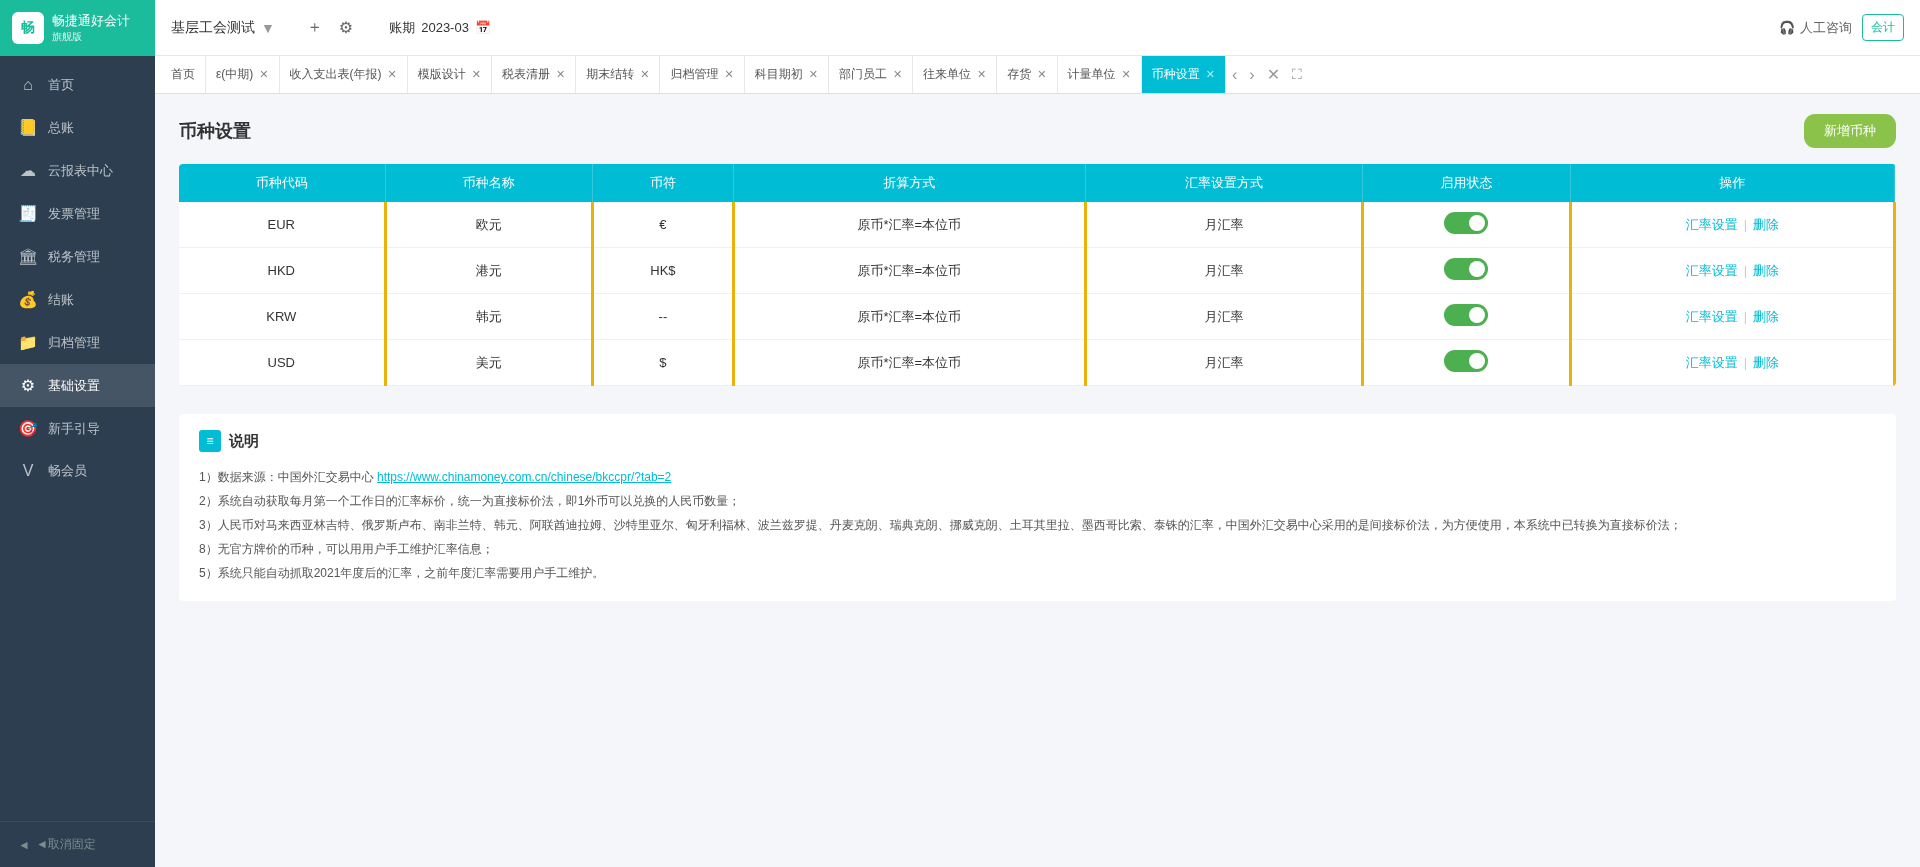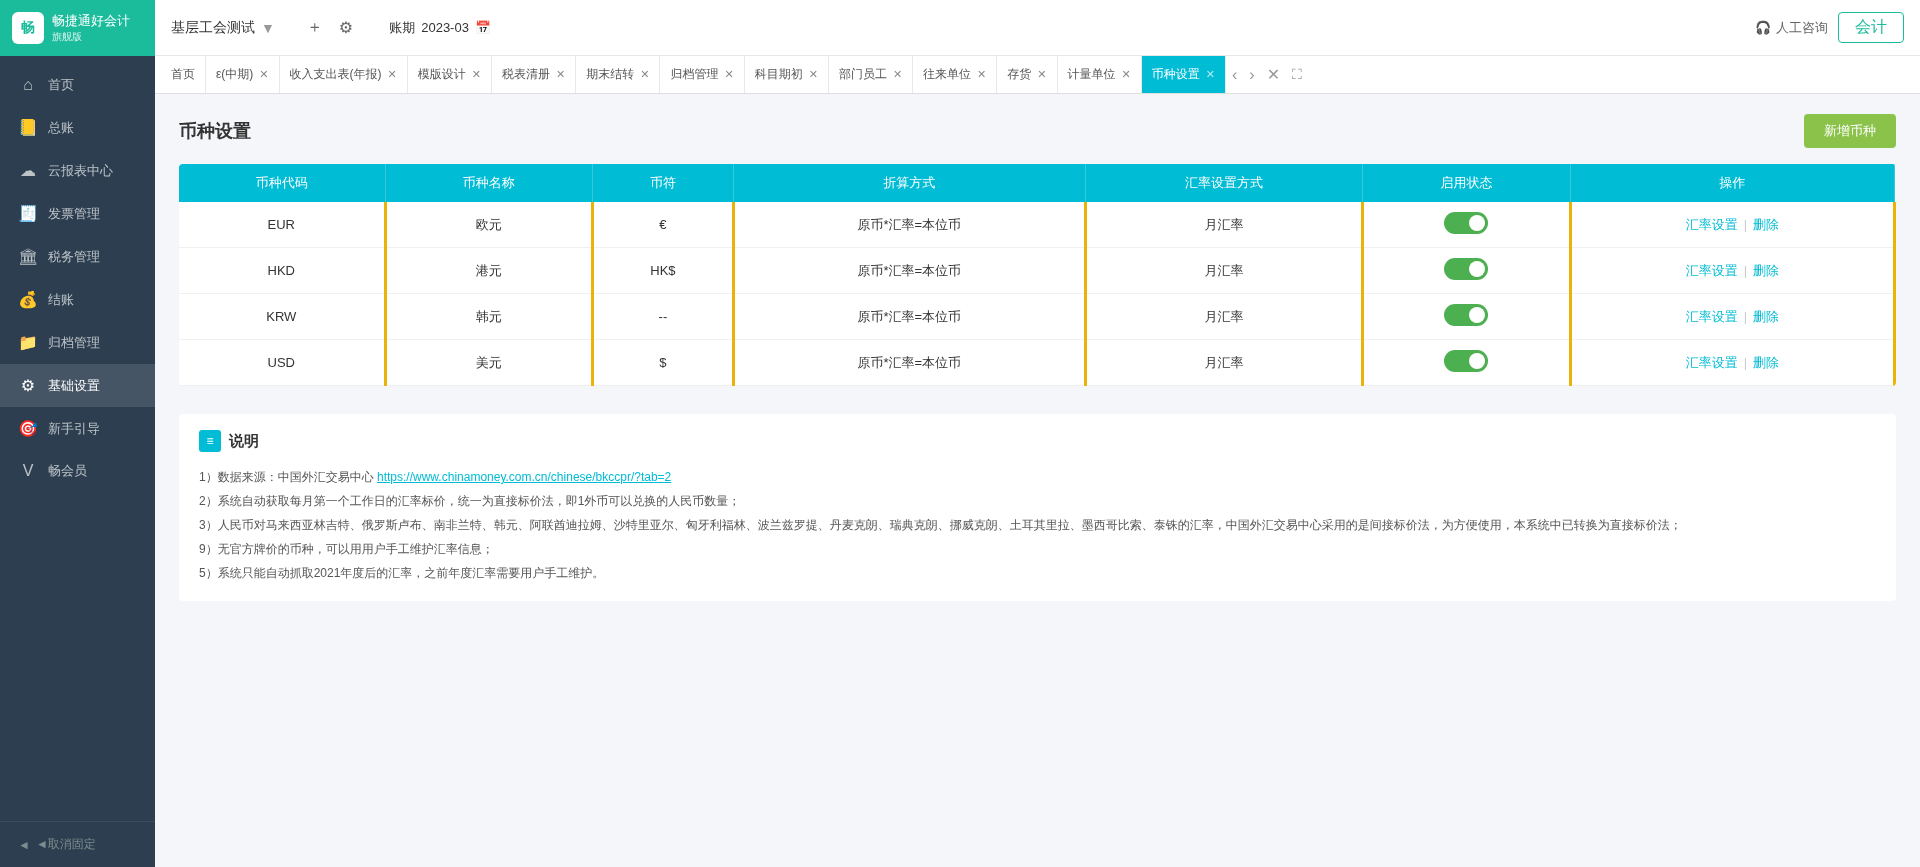--- a/index.html
+++ b/index.html
@@ -71,23 +71,23 @@
     .topbar-company { font-size: 14px; color: #333; display: flex; align-items: center; gap: 6px; }
     .topbar-company .arrow { color: #999; }
     .topbar-actions { display: flex; align-items: center; gap: 8px; margin-left: 4px; }
     .topbar-icon-btn { color: #666; cursor: pointer; font-size: 16px; padding: 4px; }
     .topbar-period { font-size: 13px; color: #333; margin-left: 8px; display: flex; align-items: center; gap: 6px; }
     .topbar-right { margin-left: auto; display: flex; align-items: center; gap: 10px; }
     .service-btn { display: flex; align-items: center; gap: 4px; color: #666; font-size: 13px; cursor: pointer; }
     .account-btn {
       border: 1.5px solid #1abc9c;
       color: #1abc9c;
-      padding: 4px 16px;
+      padding: 4px 8px;
       border-radius: 4px;
-      font-size: 16px;
+      font-size: 12px;
       cursor: pointer;
       font-weight: 500;
     }
 
     
     .tabs-bar {
       background: white;
       border-bottom: 1px solid #e0e0e0;
       display: flex;
       align-items: center;
@@ -123,21 +123,21 @@
     .page-header {
       display: flex; align-items: center; justify-content: space-between;
       margin-bottom: 16px;
     }
     .page-title { font-size: 18px; font-weight: 600; color: #333; }
     .btn-new {
       background: #8bc34a;
       color: white;
       border: none;
       padding: 8px 20px;
-      border-radius: 4px;
+      border-radius: 11px;
       font-size: 13px;
       cursor: pointer;
       font-family: inherit;
     }
 
     
     .data-table {
       width: 100%;
       border-collapse: collapse;
       background: white;
@@ -422,19 +422,19 @@
 
     <div class="notes-section">
       <div class="notes-title">
         <div class="notes-icon">≡</div>
         <span>说明</span>
       </div>
       <ul class="notes-list" id="notes-list">
           <li>1）数据来源：中国外汇交易中心 <a class="notes-link">https://www.chinamoney.com.cn/chinese/bkccpr/?tab=2</a></li>
           <li>2）系统自动获取每月第一个工作日的汇率标价，统一为直接标价法，即1外币可以兑换的人民币数量；</li>
           <li>3）人民币对马来西亚林吉特、俄罗斯卢布、南非兰特、韩元、阿联酋迪拉姆、沙特里亚尔、匈牙利福林、波兰兹罗提、丹麦克朗、瑞典克朗、挪威克朗、土耳其里拉、墨西哥比索、泰铢的汇率，中国外汇交易中心采用的是间接标价法，为方便使用，本系统中已转换为直接标价法；</li>
-          <li>9）无官方牌价的币种，可以用用户手工维护汇率信息；</li>
+          <li>8）无官方牌价的币种，可以用用户手工维护汇率信息；</li>
           <li>5）系统只能自动抓取2021年度后的汇率，之前年度汇率需要用户手工维护。</li>
         </ul>
     </div>
   </div>
 
 </div>
 
 </body></html>

